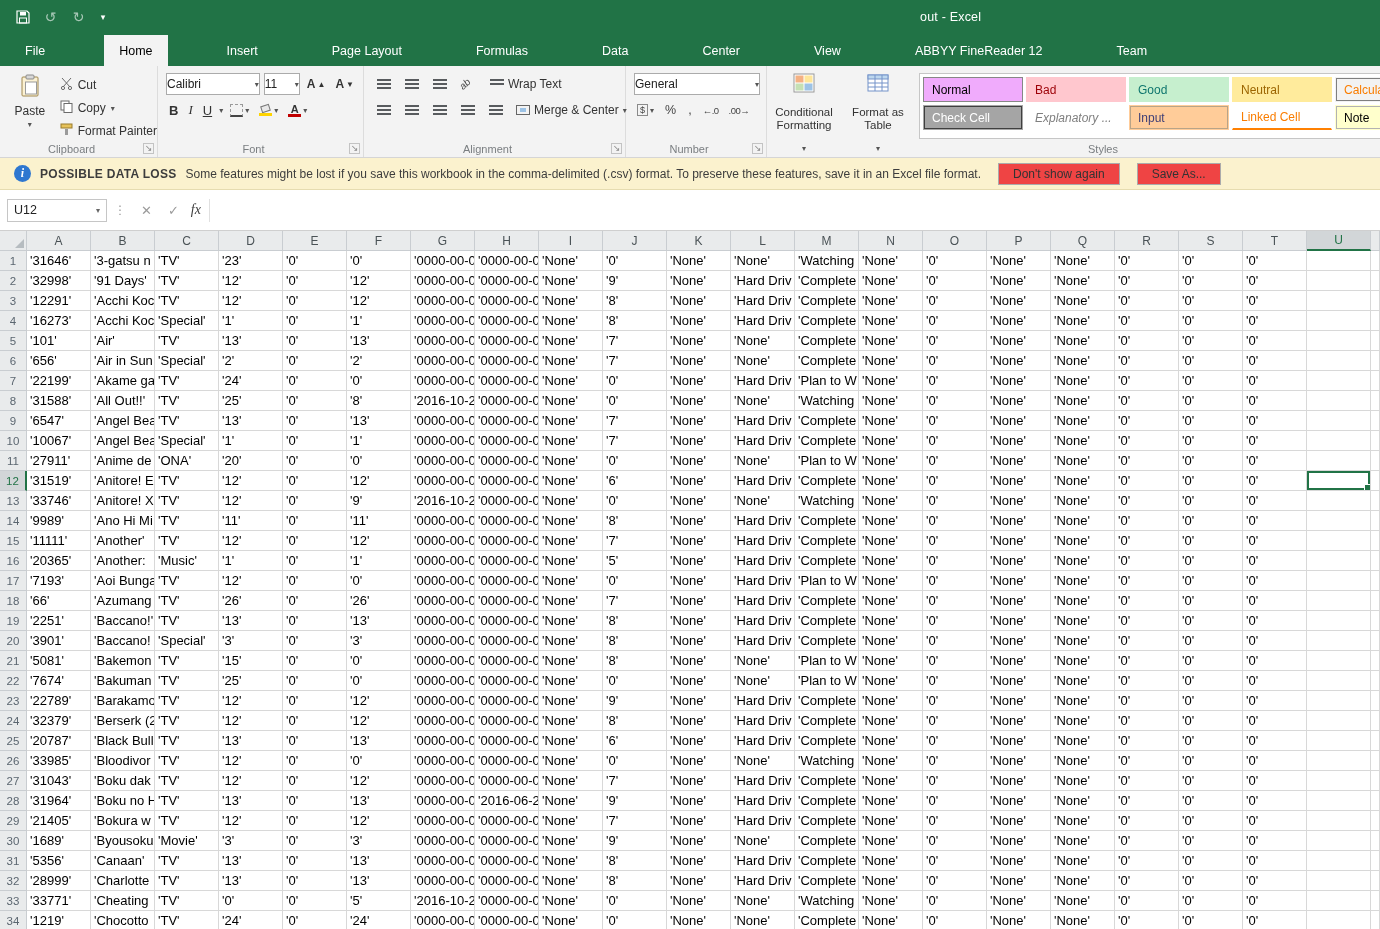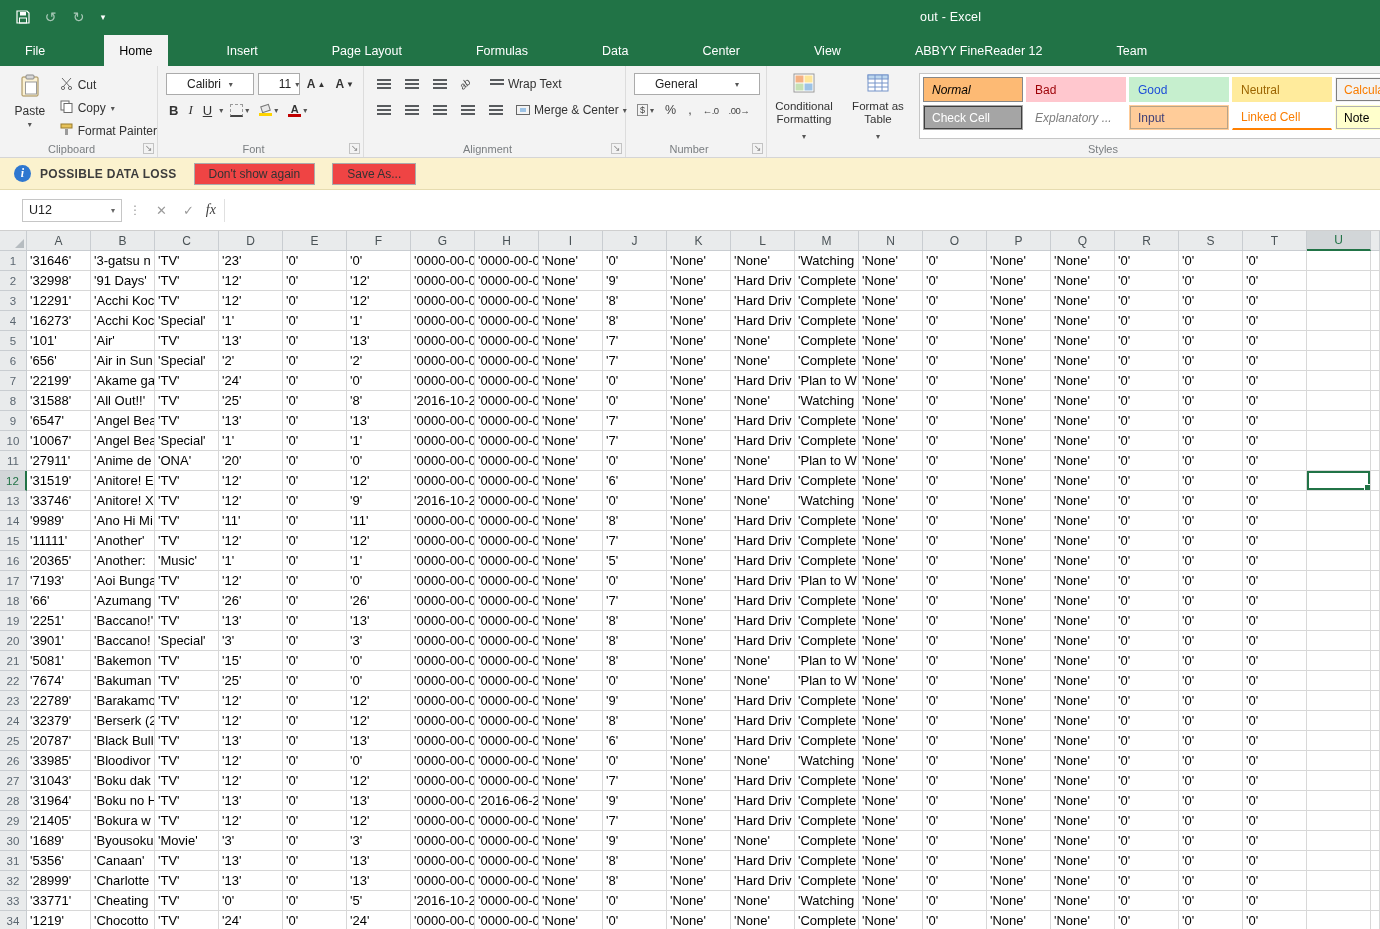--- a/index.html
+++ b/index.html
@@ -29,21 +29,21 @@
   .caret { font-size:8px; color:#555; }
   .blabel { font-size:12px; color:#333; }
 
   .g-clip { width:158px; display:flex; }
   .paste { width:48px; display:flex; flex-direction:column; align-items:center; gap:2px; padding-top:4px; margin-left:6px; }
   .clip-col { display:flex; flex-direction:column; gap:3px; padding:5px 0 0 6px; }
   .small-btn { display:flex; align-items:center; gap:5px; height:20px; font-size:12px; color:#333; white-space:nowrap; }
 
   .g-font { width:206px; }
   .frow { display:flex; align-items:center; gap:4px; padding:2px 6px 0 8px; height:26px; }
-  .combo { background:#fff; border:1px solid #ABABAB; height:22px; display:flex; align-items:center; font-size:12px; color:#222; padding:0 20px; }
+  .combo { background:#fff; border:1px solid #ABABAB; height:22px; display:flex; align-items:center; font-size:12px; color:#222; padding:0 0; }
   .combo .caret { margin-left:auto; padding-left:4px; }
   .c-font { width:104px; }
   .c-size { width:40px; }
   .fmt-b { font-weight:bold; font-size:13px; color:#333; }
   .fmt-i { font-style:italic; font-family:"Liberation Serif",serif; font-size:13px; color:#333; }
   .fmt-u { text-decoration:underline; font-size:13px; color:#333; }
   .tool { display:flex; align-items:center; gap:2px; padding:0 3px; height:22px; }
   .az { font-size:12px; color:#333; font-weight:bold; }
   .az sup { font-size:8px; }
   .border-ic { width:13px; height:13px; border:1px dashed #9a9a9a; border-bottom:2px solid #444; }
@@ -61,35 +61,35 @@
   .merge-ic { width:14px; height:10px; border:1px solid #666; display:flex; align-items:center; justify-content:center; }
   .merge-ic span { width:6px; height:4px; background:#9DC3E6; display:block; }
   .wrap-ic { width:14px; height:10px; background:linear-gradient(#585B5E 0 2px, transparent 2px 4px, #585B5E 4px 6px, transparent 6px); position:relative; }
 
   .g-num { width:146px; }
   .num-ic { font-size:12.5px; color:#444; padding:0 4px; }
   .money { border:1px solid #8a8a8a; font-size:9px; padding:0 2px; color:#444; }
   .decsm { font-size:9.5px; color:#444; letter-spacing:-.5px; }
 
   .g-styles { flex:1; display:flex; border-right:none; }
-  .bigbtn { width:74px; display:flex; flex-direction:column; align-items:center; text-align:center; font-size:11.5px; color:#333; line-height:13px; padding-top:3px; gap:4px; }
+  .bigbtn { width:74px; display:flex; flex-direction:column; align-items:center; text-align:center; font-size:11.5px; color:#333; line-height:13px; padding-top:3px; gap:10px; }
   .gallery { flex:1; overflow:hidden; margin:3px 0 18px 4px; background:#fff; border:1px solid #C6C6C6; }
   .gallery-inner { width:518px; display:flex; flex-wrap:wrap; gap:3px; padding:3px; }
   .style-chip { flex:0 0 100px; height:25px; display:flex; align-items:center; padding:0 8px; font-size:12px; white-space:nowrap; overflow:hidden; border:1px solid transparent; }
   .style-chip.selected { border:1px solid #878787; }
 
   
   .msgbar { height:32px; background:#FBF2CE; display:flex; align-items:center; gap:9px; padding-left:14px; border-bottom:1px solid #E6DCB0; }
   .info-ic { width:17px; height:17px; border-radius:50%; background:#2E77D0; color:#fff; font-size:12px; font-style:italic; font-family:"Liberation Serif",serif; display:flex; align-items:center; justify-content:center; flex:0 0 17px; font-weight:bold; }
   .msg-title { font-size:12px; font-weight:bold; color:#3D3D3D; letter-spacing:.3px; }
   .msg-text { font-size:12px; color:#3D3D3D; }
   .msg-btn { background:#ef4444; border:1px solid #ABABAB; font-size:12px; color:#333; padding:3px 14px; margin-left:8px; font-family:"Liberation Sans",sans-serif; white-space:nowrap; }
 
   
-  .fbar { height:41px; background:#fff; display:flex; align-items:center; border-bottom:1px solid #CFCFCF; padding:16px; }
+  .fbar { height:41px; background:#fff; display:flex; align-items:center; border-bottom:1px solid #CFCFCF; padding:1px; }
   .namebox { width:100px; height:23px; border:1px solid #C6C6C6; display:flex; align-items:center; padding:0 6px; font-size:12.5px; color:#222; margin-left:6px; }
   .nb-caret { margin-left:auto; font-size:8px; color:#666; }
   .fb-dots { color:#9a9a9a; font-size:12px; padding:0 7px; }
   .fb-ic { color:#9a9a9a; font-size:13px; padding:0 8px; }
   .fb-fx { font-family:"Liberation Serif",serif; font-style:italic; font-size:14px; color:#3E3E3E; padding:0 8px 0 4px; }
   .fb-input { flex:1; height:23px; border-left:1px solid #E0E0E0; }
 
   
   .sheet { background:#fff; }
   .hrow { display:flex; height:20px; }
@@ -314,40 +314,41 @@
             <line x1="1" y1="14" x2="21" y2="14" stroke="#7593C9"></line>
             <line x1="8" y1="2" x2="8" y2="18" stroke="#7593C9"></line>
             <line x1="15" y1="2" x2="15" y2="18" stroke="#7593C9"></line>
           </svg>
       </span>
       <span>Format as Table</span>
       <span class="caret">▾</span>
     </div>
     <div class="gallery">
       <div class="gallery-inner">
-          <div class="style-chip selected" style="background: #fdba74; color: rgb(0, 0, 0); font-style: italic;">Normal</div>
+          <div class="style-chip selected" style="background: #f0abfc; color: rgb(0, 0, 0);">Normal</div>
           <div class="style-chip" style="background: rgb(255, 199, 206); color: rgb(156, 0, 6);">Bad</div>
-          <div class="style-chip" style="background: rgb(198, 239, 206); color: #1d4ed8;">Good</div>
+          <div class="style-chip" style="background: rgb(198, 239, 206); color: #0f766e;">Good</div>
           <div class="style-chip" style="background: rgb(255, 235, 156); color: rgb(156, 101, 0);">Neutral</div>
           <div class="style-chip" style="background: rgb(242, 242, 242); color: rgb(250, 125, 0); box-shadow: rgb(127, 127, 127) 0px 0px 0px 1px inset;">Calcula</div>
           <div class="style-chip" style="background: rgb(165, 165, 165); color: rgb(255, 255, 255); box-shadow: rgb(63, 63, 63) 0px 0px 0px 1px inset;">Check Cell</div>
           <div class="style-chip" style="background: rgb(255, 255, 255); color: rgb(127, 127, 127); font-style: italic;">Explanatory ...</div>
           <div class="style-chip" style="background: rgb(255, 204, 153); color: rgb(63, 63, 118); box-shadow: rgb(184, 164, 136) 0px 0px 0px 1px inset;">Input</div>
           <div class="style-chip" style="background: rgb(255, 255, 255); color: rgb(250, 125, 0); border-bottom: 2px solid rgb(255, 128, 1);">Linked Cell</div>
           <div class="style-chip" style="background: rgb(255, 255, 204); color: rgb(0, 0, 0); box-shadow: rgb(178, 178, 178) 0px 0px 0px 1px inset;">Note</div>
         </div>
     </div>
     <div class="glabel" style="right:0">Styles</div>
   </div>
 
 </div>
 
 <div class="msgbar">
   <span class="info-ic">i</span>
   <span class="msg-title">POSSIBLE DATA LOSS</span>
+  <span class="msg-text">Some features might be lost if you save this workbook in the comma-delimited (.csv) format. To preserve these features, save it in an Excel file format.</span>
   <button class="msg-btn">Don't show again</button>
   <button class="msg-btn">Save As...</button>
 </div>
 
 <div class="fbar">
   <div class="namebox">
     <span>U12</span>
     <span class="nb-caret">▾</span>
   </div>
   <span class="fb-dots">⋮</span>

